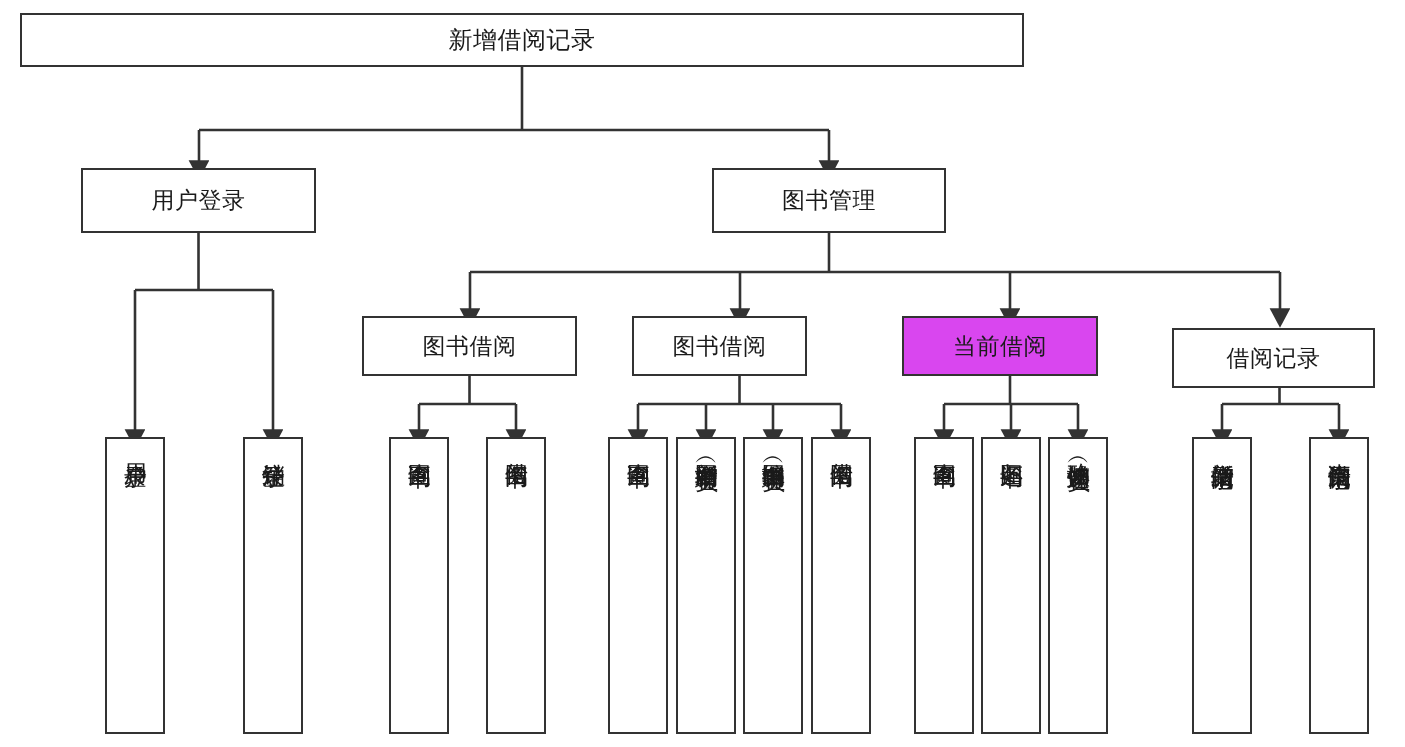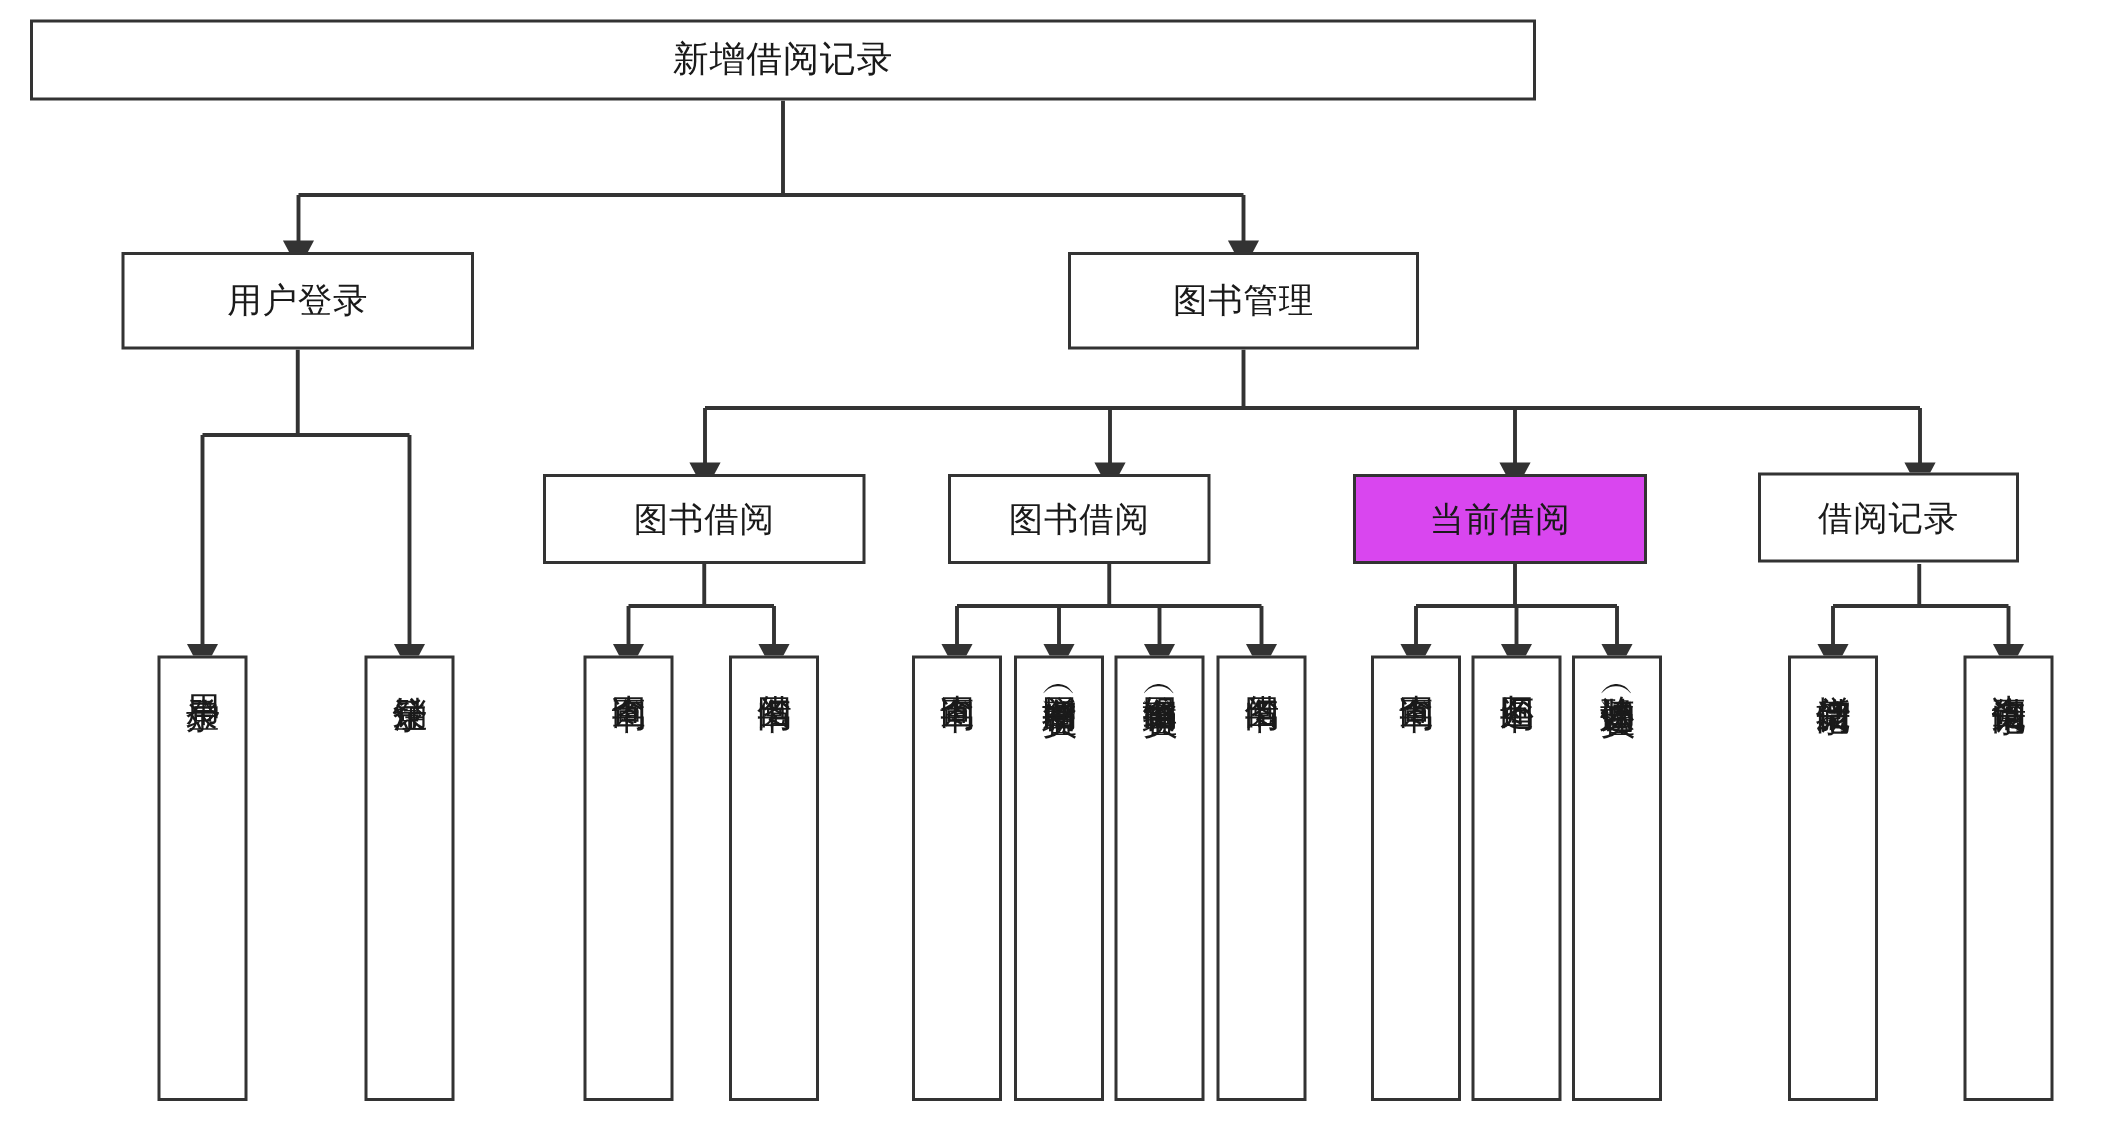--- a/index.html
+++ b/index.html
@@ -129,21 +129,21 @@
       </div>
       <div class="node h" style="left: 362px; top: 316px; width: 215px; height: 60px; border-color: rgb(51, 51, 51); background: rgb(255, 255, 255);">
         <span class="label" style="color: rgb(26, 26, 26);">图书借阅</span>
       </div>
       <div class="node h" style="left: 632px; top: 316px; width: 175px; height: 60px; border-color: rgb(51, 51, 51); background: rgb(255, 255, 255);">
         <span class="label" style="color: rgb(26, 26, 26);">图书借阅</span>
       </div>
       <div class="node h" style="left: 902px; top: 316px; width: 196px; height: 60px; border-color: rgb(51, 51, 51); background: #d946ef;">
         <span class="label" style="color: rgb(26, 26, 26);">当前借阅</span>
       </div>
-      <div class="node h" style="left: 1172px; top: 315px; width: 174px; height: 60px; border-color: rgb(51, 51, 51); background: rgb(255, 255, 255);">
+      <div class="node h" style="left: 1172px; top: 328px; width: 203px; height: 60px; border-color: rgb(51, 51, 51); background: rgb(255, 255, 255);">
         <span class="label" style="color: rgb(26, 26, 26);">借阅记录</span>
       </div>
       <div class="node v" style="left: 105px; top: 437px; width: 60px; height: 297px; border-color: rgb(51, 51, 51); background: rgb(255, 255, 255);">
         <span class="label" style="color: rgb(26, 26, 26);">用户登录</span>
       </div>
       <div class="node v" style="left: 243px; top: 437px; width: 60px; height: 297px; border-color: rgb(51, 51, 51); background: rgb(255, 255, 255);">
         <span class="label" style="color: rgb(26, 26, 26);">注销登录</span>
       </div>
       <div class="node v" style="left: 389px; top: 437px; width: 60px; height: 297px; border-color: rgb(51, 51, 51); background: rgb(255, 255, 255);">
         <span class="label" style="color: rgb(26, 26, 26);">查询图书</span>

